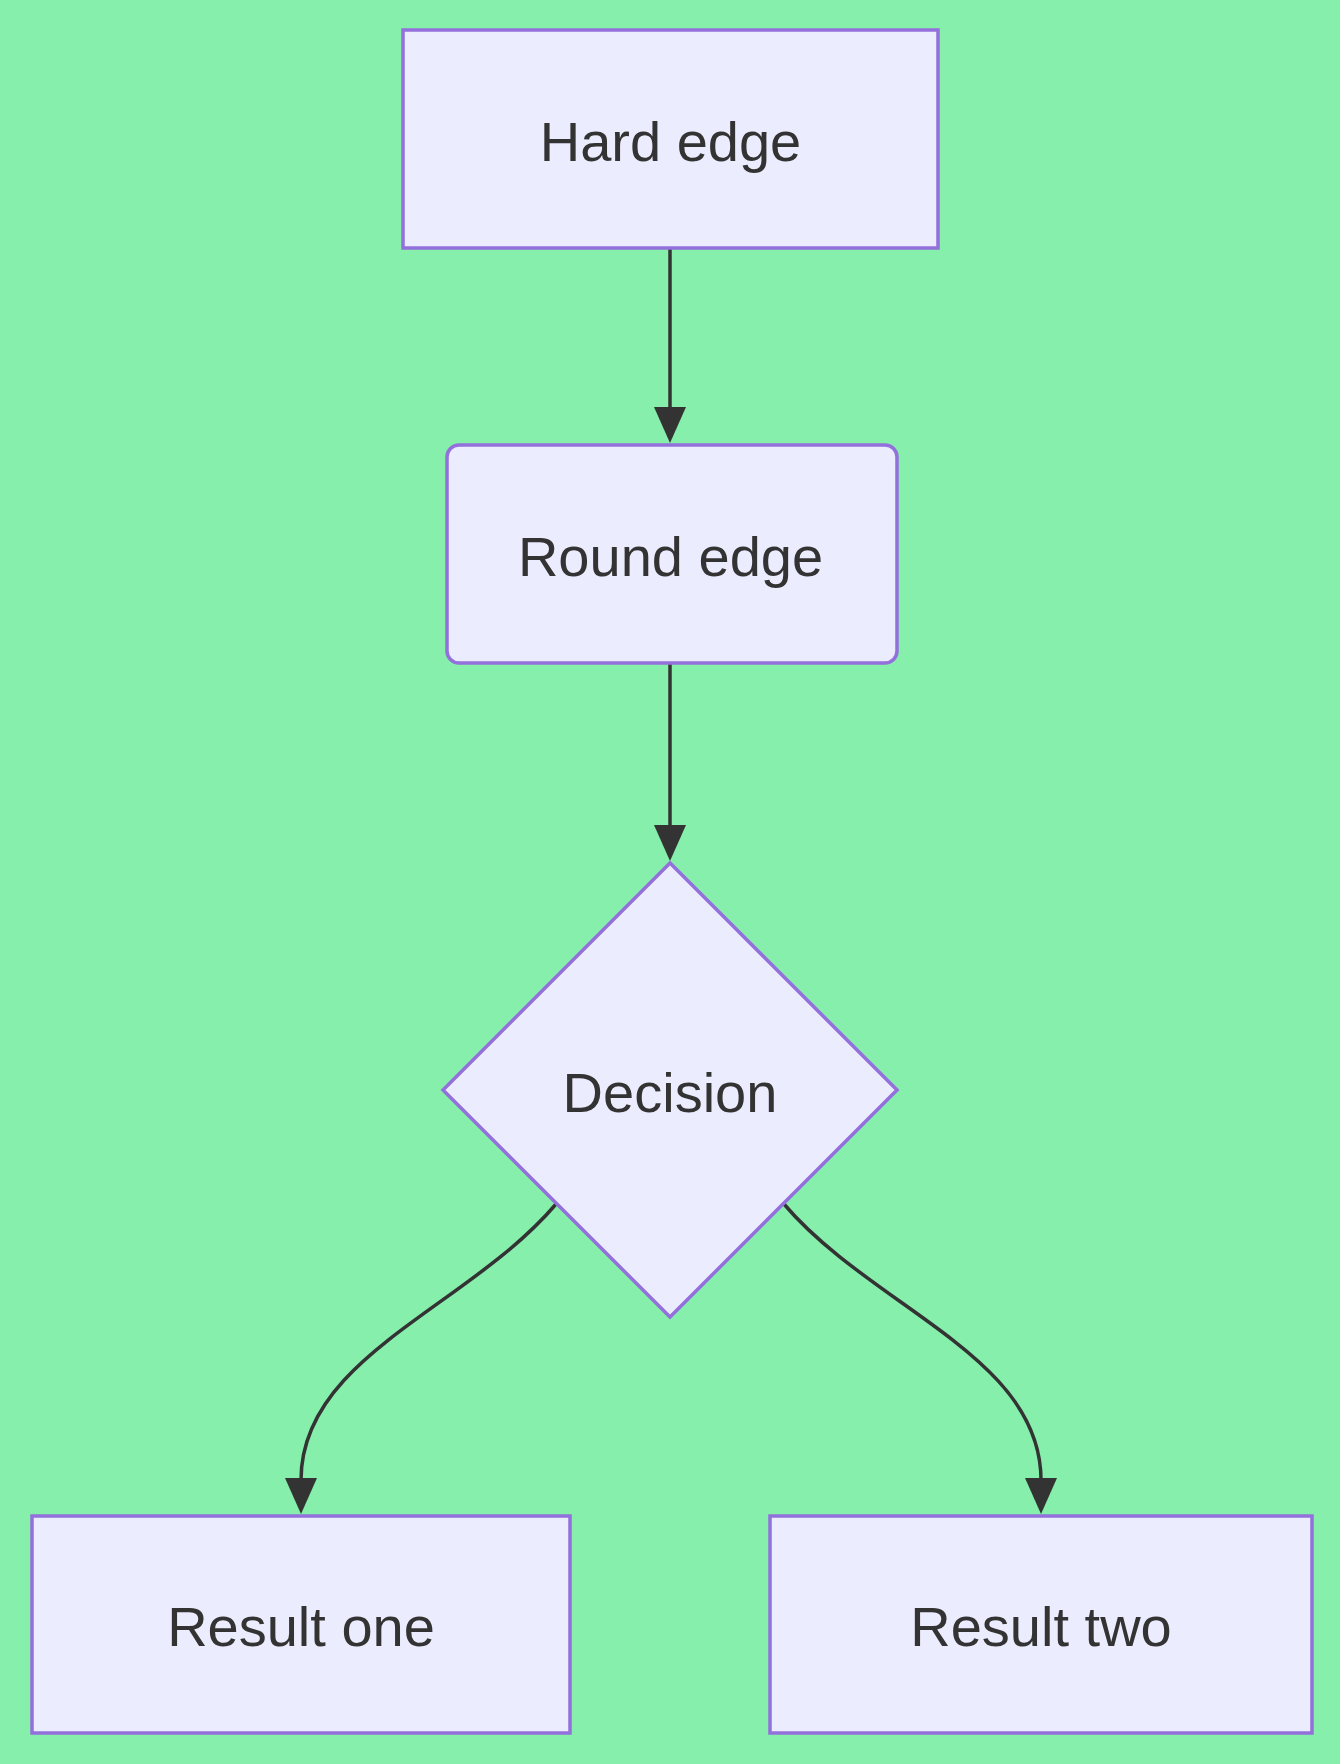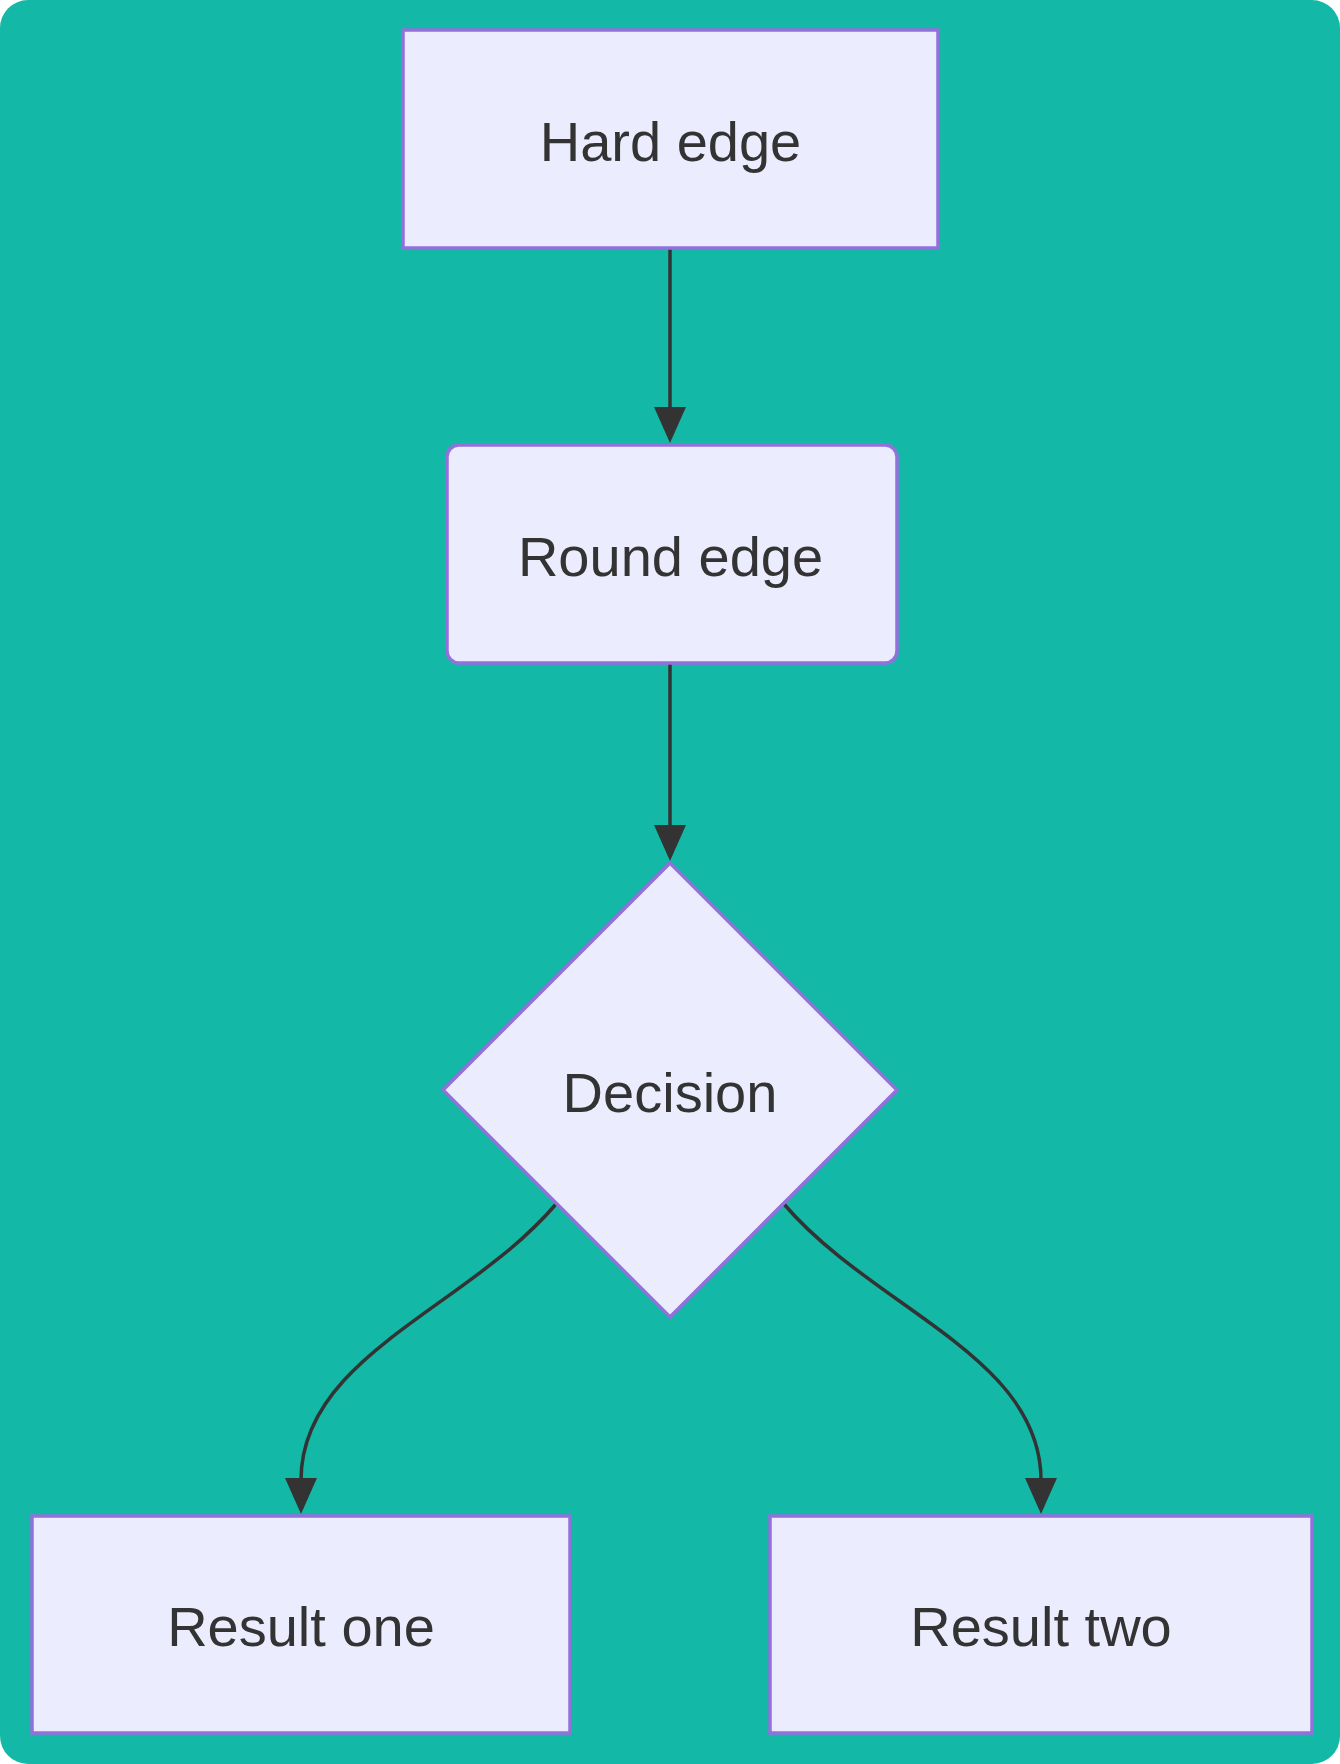--- a/index.html
+++ b/index.html
@@ -4,22 +4,21 @@
 <style>
   html, body {
     margin: 0;
     padding: 0;
     background: #ffffff;
   }
   .canvas {
     width: 1340px;
     height: 1764px;
     position: relative;
-    background: #14b8a6;
-    border-radius: 28px;
+    background: #86efac;
   }
   svg {
     display: block;
   }
   .node-label {
     font-family: "Liberation Sans", sans-serif;
     font-size: 56px;
     fill: #333333;
     text-anchor: middle;
     dominant-baseline: central;

